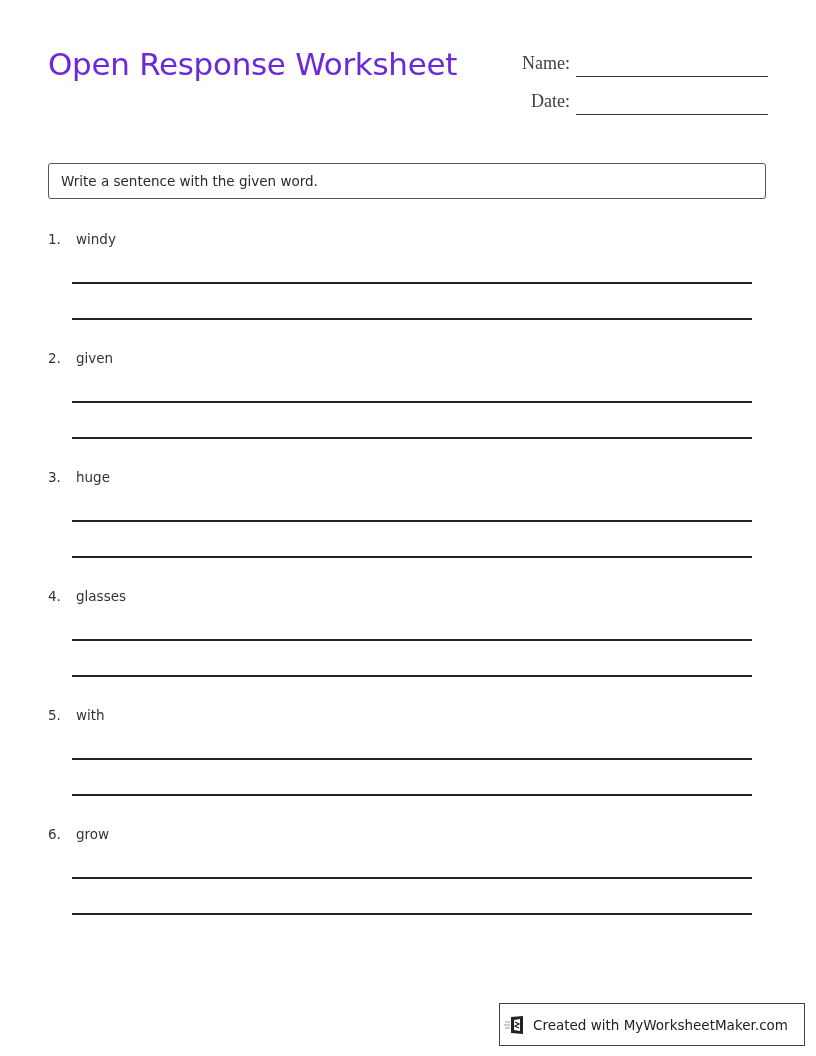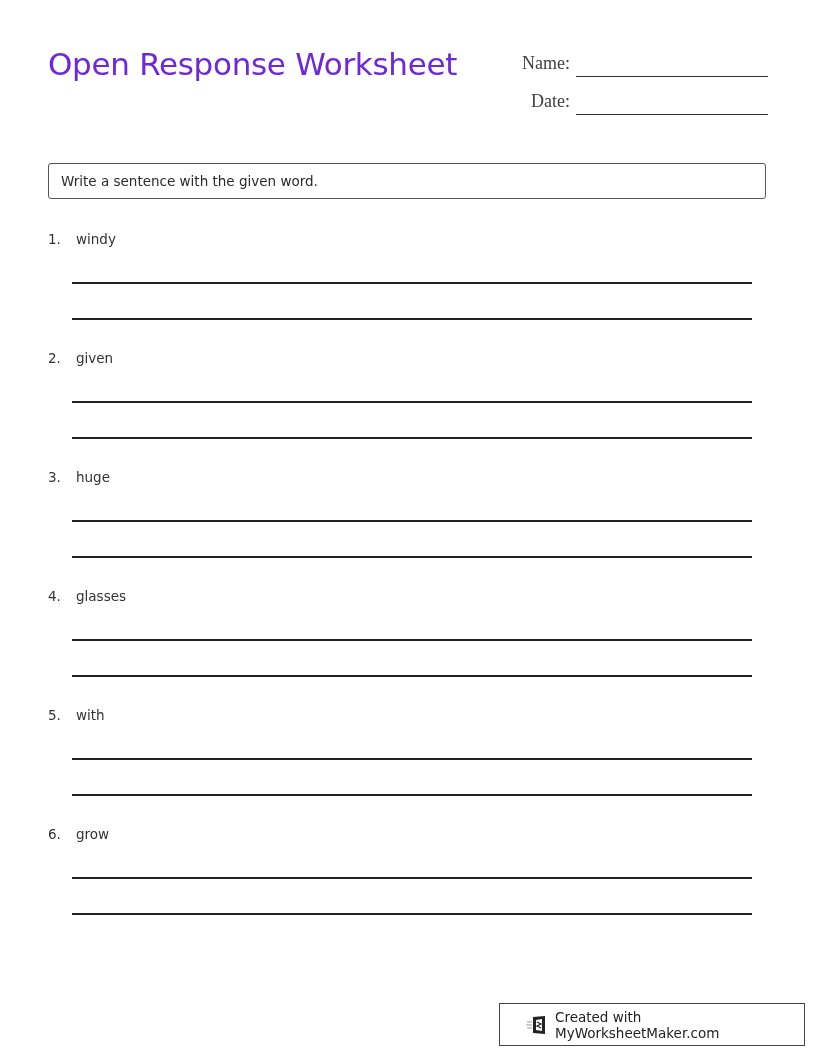--- a/index.html
+++ b/index.html
@@ -21,21 +21,21 @@
     .question { position: absolute; left: 48px; width: 720px; height: 110px; }
     .question .num, .question .word {
       position: absolute; top: 0; font-family: "DejaVu Sans", sans-serif; font-size: 13.5px; color: #333;
     }
     .question .num { left: 0; }
     .question .word { left: 28px; text-align: right; }
     .question .ans { position: absolute; left: 24px; width: 680px; height: 2px; background: #222; }
     .footer {
       position: absolute; left: 499px; top: 1003px; width: 306px; height: 43px;
       border: 1px solid #444; box-sizing: border-box; display: flex; align-items: center;
-      padding-left: 26px; font-family: "DejaVu Sans", sans-serif; font-size: 13.5px; color: #222;
+      padding-left: 4px; font-family: "DejaVu Sans", sans-serif; font-size: 13.5px; color: #222;
     }
     .footer .logo { width: 22px; height: 20px; margin-right: 7px; display: inline-block; }
   </style>
 </head>
 <body>
 
 <h1 class="title">Open Response Worksheet</h1>
 
 <div class="field" style="left:0; top:53px; width:816px; height:26px;">
   <span class="label">Name:</span>

